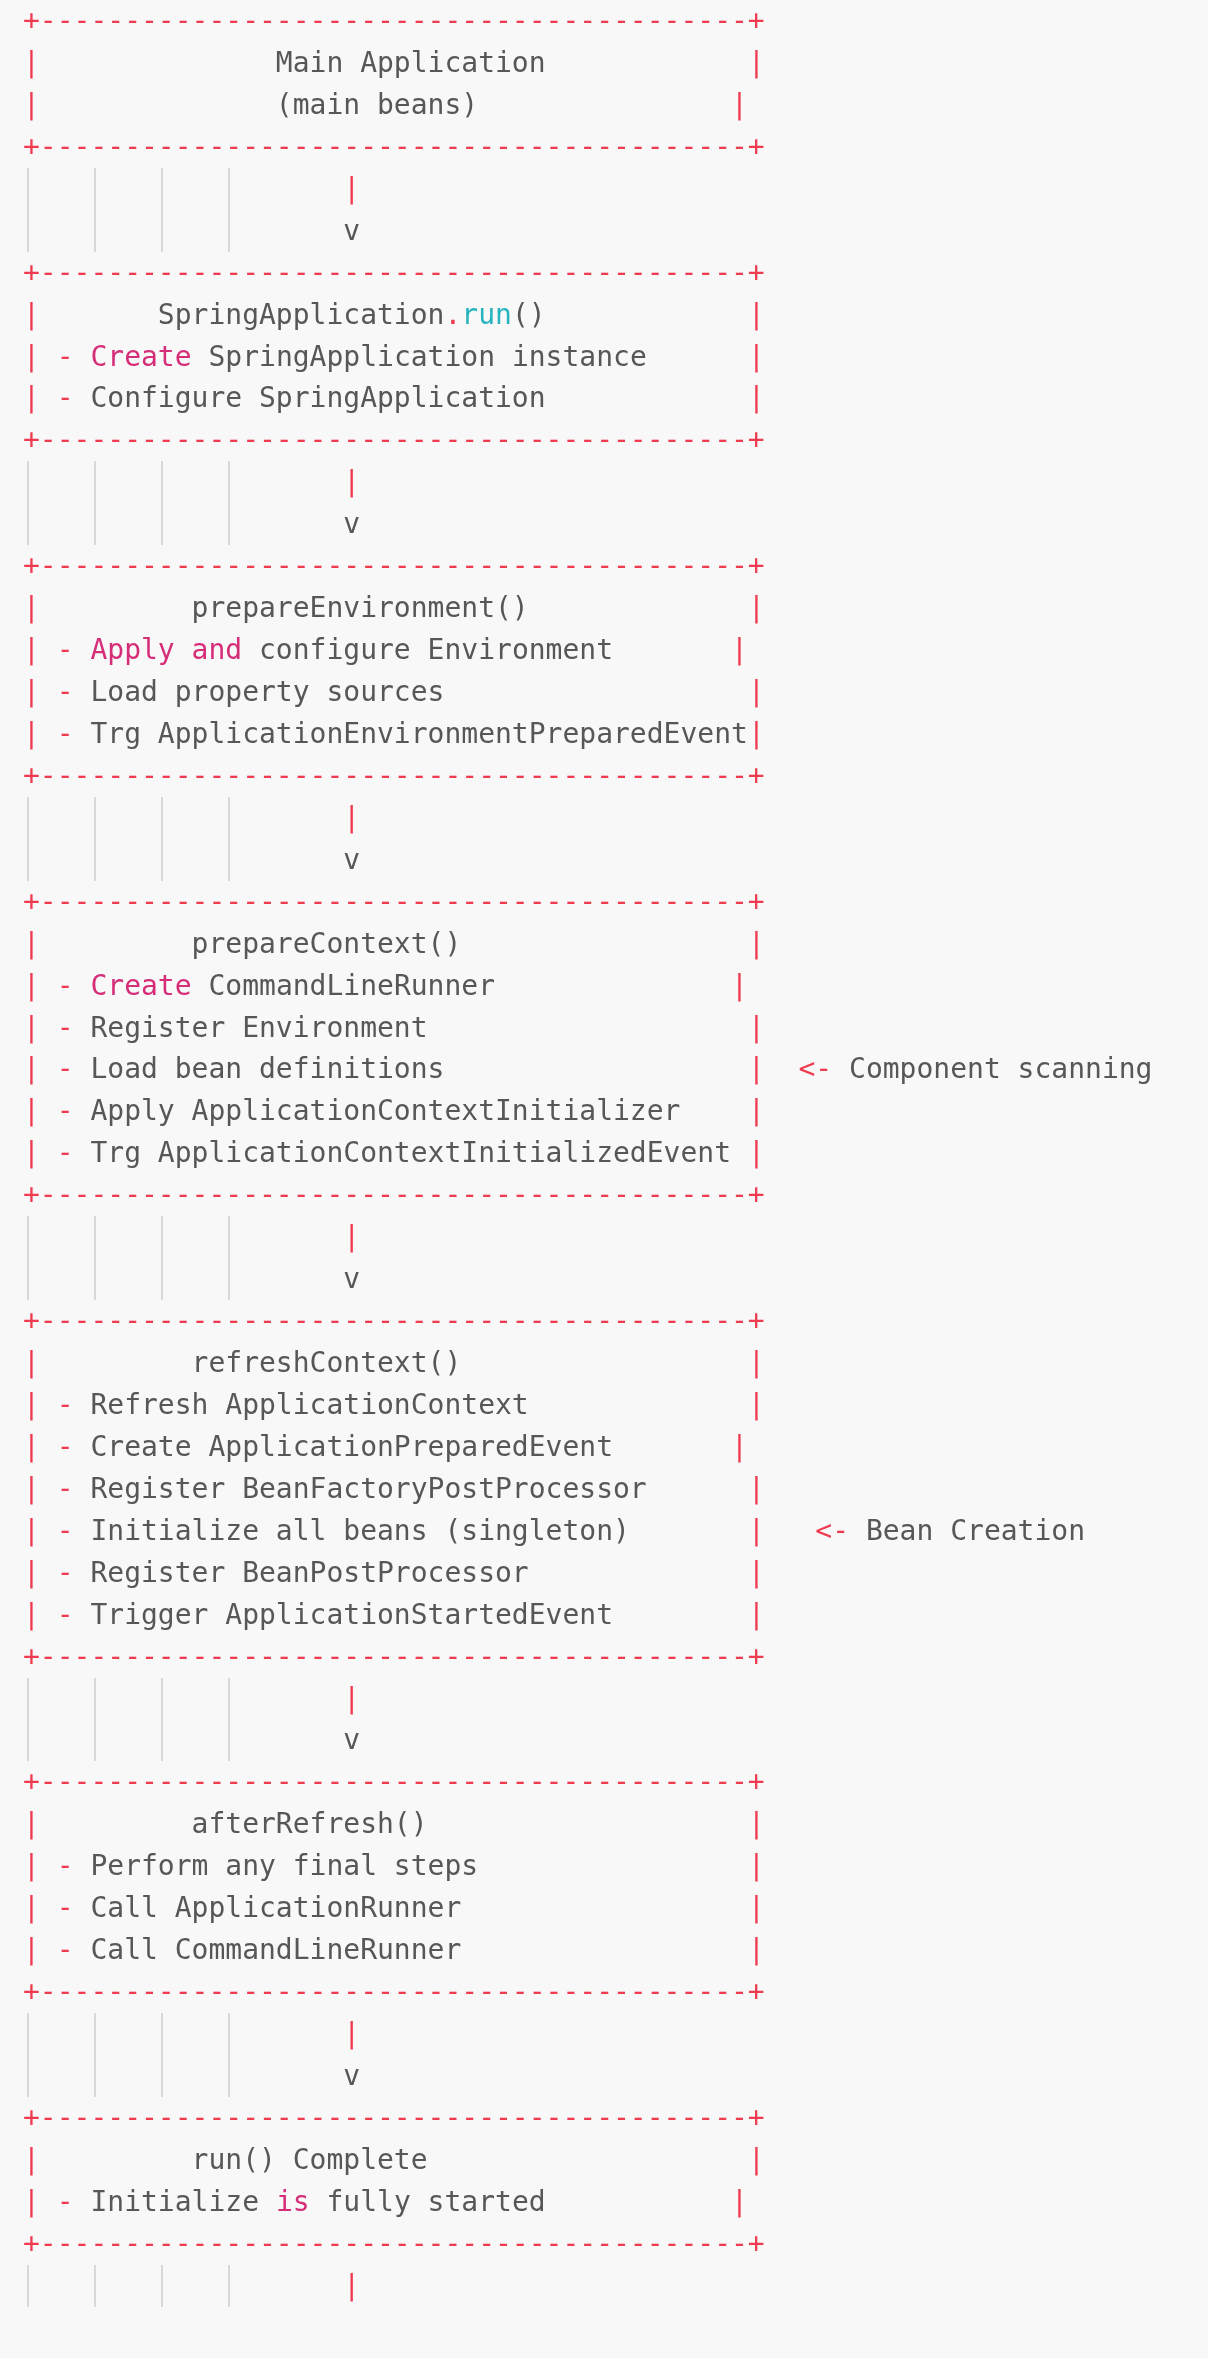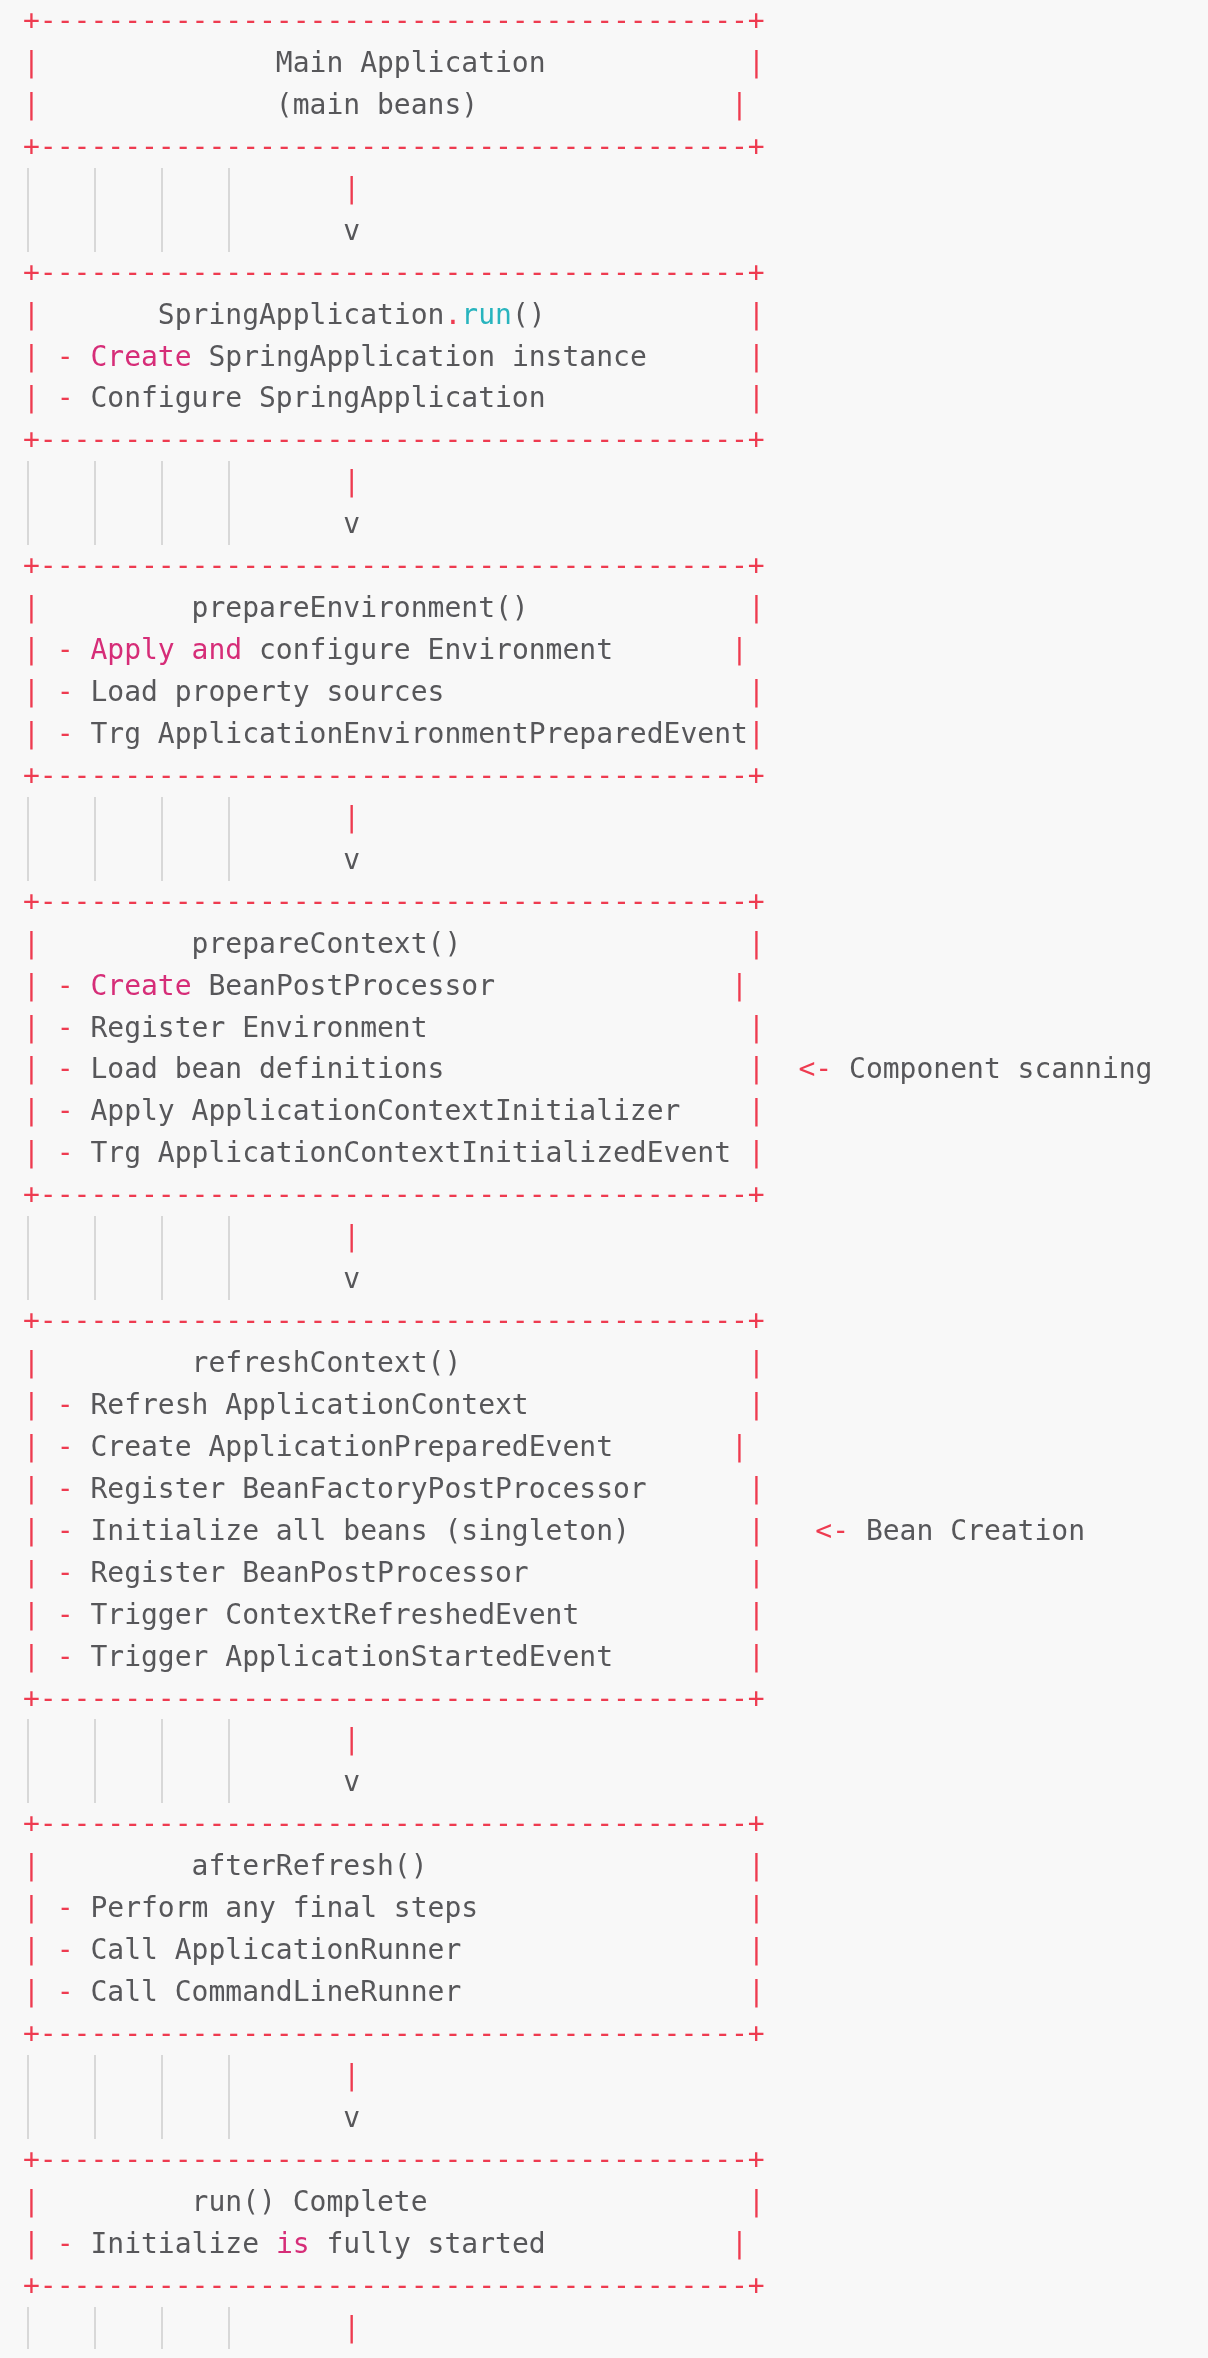--- a/index.html
+++ b/index.html
@@ -56,36 +56,35 @@
       <div class="line"><span class="c-r">+------------------------------------------+</span></div>
       <div class="line"><span class="c-r">|</span><span class="c-g">         prepareEnvironment()             </span><span class="c-r">|</span></div>
       <div class="line"><span class="c-r">|</span><span class="c-g"> </span><span class="c-r">-</span><span class="c-g"> </span><span class="c-p">Apply and</span><span class="c-g"> configure Environment       </span><span class="c-r">|</span></div>
       <div class="line"><span class="c-r">|</span><span class="c-g"> </span><span class="c-r">-</span><span class="c-g"> Load property sources                  </span><span class="c-r">|</span></div>
       <div class="line"><span class="c-r">|</span><span class="c-g"> </span><span class="c-r">-</span><span class="c-g"> Trg ApplicationEnvironmentPreparedEvent</span><span class="c-r">|</span></div>
       <div class="line"><span class="c-r">+------------------------------------------+</span></div>
       <div class="line"><i class="guide" style="left: 3.5px;"></i><i class="guide" style="left: 70.7px;"></i><i class="guide" style="left: 137.9px;"></i><i class="guide" style="left: 205.1px;"></i><span class="c-g">                   </span><span class="c-r">|</span></div>
       <div class="line"><i class="guide" style="left: 3.5px;"></i><i class="guide" style="left: 70.7px;"></i><i class="guide" style="left: 137.9px;"></i><i class="guide" style="left: 205.1px;"></i><span class="c-g">                   v</span></div>
       <div class="line"><span class="c-r">+------------------------------------------+</span></div>
       <div class="line"><span class="c-r">|</span><span class="c-g">         prepareContext()                 </span><span class="c-r">|</span></div>
-      <div class="line"><span class="c-r">|</span><span class="c-g"> </span><span class="c-r">-</span><span class="c-g"> </span><span class="c-p">Create</span><span class="c-g"> BeanPostProcessor              </span><span class="c-r">|</span></div>
+      <div class="line"><span class="c-r">|</span><span class="c-g"> </span><span class="c-r">-</span><span class="c-g"> </span><span class="c-p">Create</span><span class="c-g"> CommandLineRunner              </span><span class="c-r">|</span></div>
       <div class="line"><span class="c-r">|</span><span class="c-g"> </span><span class="c-r">-</span><span class="c-g"> Register Environment                   </span><span class="c-r">|</span></div>
       <div class="line"><span class="c-r">|</span><span class="c-g"> </span><span class="c-r">-</span><span class="c-g"> Load bean definitions                  </span><span class="c-r">|</span><span class="c-g">  </span><span class="c-r">&lt;-</span><span class="c-g"> Component scanning</span></div>
       <div class="line"><span class="c-r">|</span><span class="c-g"> </span><span class="c-r">-</span><span class="c-g"> Apply ApplicationContextInitializer    </span><span class="c-r">|</span></div>
       <div class="line"><span class="c-r">|</span><span class="c-g"> </span><span class="c-r">-</span><span class="c-g"> Trg ApplicationContextInitializedEvent </span><span class="c-r">|</span></div>
       <div class="line"><span class="c-r">+------------------------------------------+</span></div>
       <div class="line"><i class="guide" style="left: 3.5px;"></i><i class="guide" style="left: 70.7px;"></i><i class="guide" style="left: 137.9px;"></i><i class="guide" style="left: 205.1px;"></i><span class="c-g">                   </span><span class="c-r">|</span></div>
       <div class="line"><i class="guide" style="left: 3.5px;"></i><i class="guide" style="left: 70.7px;"></i><i class="guide" style="left: 137.9px;"></i><i class="guide" style="left: 205.1px;"></i><span class="c-g">                   v</span></div>
       <div class="line"><span class="c-r">+------------------------------------------+</span></div>
       <div class="line"><span class="c-r">|</span><span class="c-g">         refreshContext()                 </span><span class="c-r">|</span></div>
       <div class="line"><span class="c-r">|</span><span class="c-g"> </span><span class="c-r">-</span><span class="c-g"> Refresh ApplicationContext             </span><span class="c-r">|</span></div>
       <div class="line"><span class="c-r">|</span><span class="c-g"> </span><span class="c-r">-</span><span class="c-g"> Create ApplicationPreparedEvent       </span><span class="c-r">|</span></div>
       <div class="line"><span class="c-r">|</span><span class="c-g"> </span><span class="c-r">-</span><span class="c-g"> Register BeanFactoryPostProcessor      </span><span class="c-r">|</span></div>
       <div class="line"><span class="c-r">|</span><span class="c-g"> </span><span class="c-r">-</span><span class="c-g"> Initialize all beans (singleton)       </span><span class="c-r">|</span><span class="c-g">   </span><span class="c-r">&lt;-</span><span class="c-g"> Bean Creation</span></div>
       <div class="line"><span class="c-r">|</span><span class="c-g"> </span><span class="c-r">-</span><span class="c-g"> Register BeanPostProcessor             </span><span class="c-r">|</span></div>
-      <div class="line"><span class="c-r">|</span><span class="c-g"> </span><span class="c-r">-</span><span class="c-g"> Trigger ContextRefreshedEvent          </span><span class="c-r">|</span></div>
       <div class="line"><span class="c-r">|</span><span class="c-g"> </span><span class="c-r">-</span><span class="c-g"> Trigger ApplicationStartedEvent        </span><span class="c-r">|</span></div>
       <div class="line"><span class="c-r">+------------------------------------------+</span></div>
       <div class="line"><i class="guide" style="left: 3.5px;"></i><i class="guide" style="left: 70.7px;"></i><i class="guide" style="left: 137.9px;"></i><i class="guide" style="left: 205.1px;"></i><span class="c-g">                   </span><span class="c-r">|</span></div>
       <div class="line"><i class="guide" style="left: 3.5px;"></i><i class="guide" style="left: 70.7px;"></i><i class="guide" style="left: 137.9px;"></i><i class="guide" style="left: 205.1px;"></i><span class="c-g">                   v</span></div>
       <div class="line"><span class="c-r">+------------------------------------------+</span></div>
       <div class="line"><span class="c-r">|</span><span class="c-g">         afterRefresh()                   </span><span class="c-r">|</span></div>
       <div class="line"><span class="c-r">|</span><span class="c-g"> </span><span class="c-r">-</span><span class="c-g"> Perform any final steps                </span><span class="c-r">|</span></div>
       <div class="line"><span class="c-r">|</span><span class="c-g"> </span><span class="c-r">-</span><span class="c-g"> Call ApplicationRunner                 </span><span class="c-r">|</span></div>
       <div class="line"><span class="c-r">|</span><span class="c-g"> </span><span class="c-r">-</span><span class="c-g"> Call CommandLineRunner                 </span><span class="c-r">|</span></div>
       <div class="line"><span class="c-r">+------------------------------------------+</span></div>

